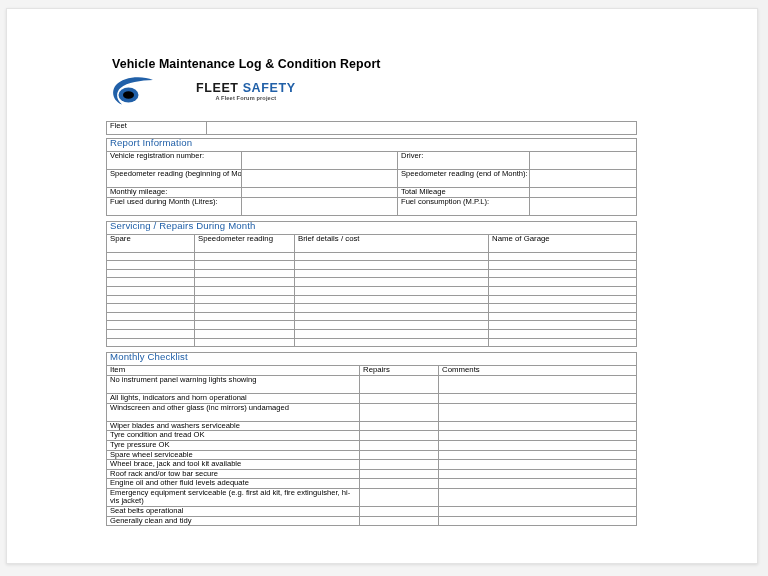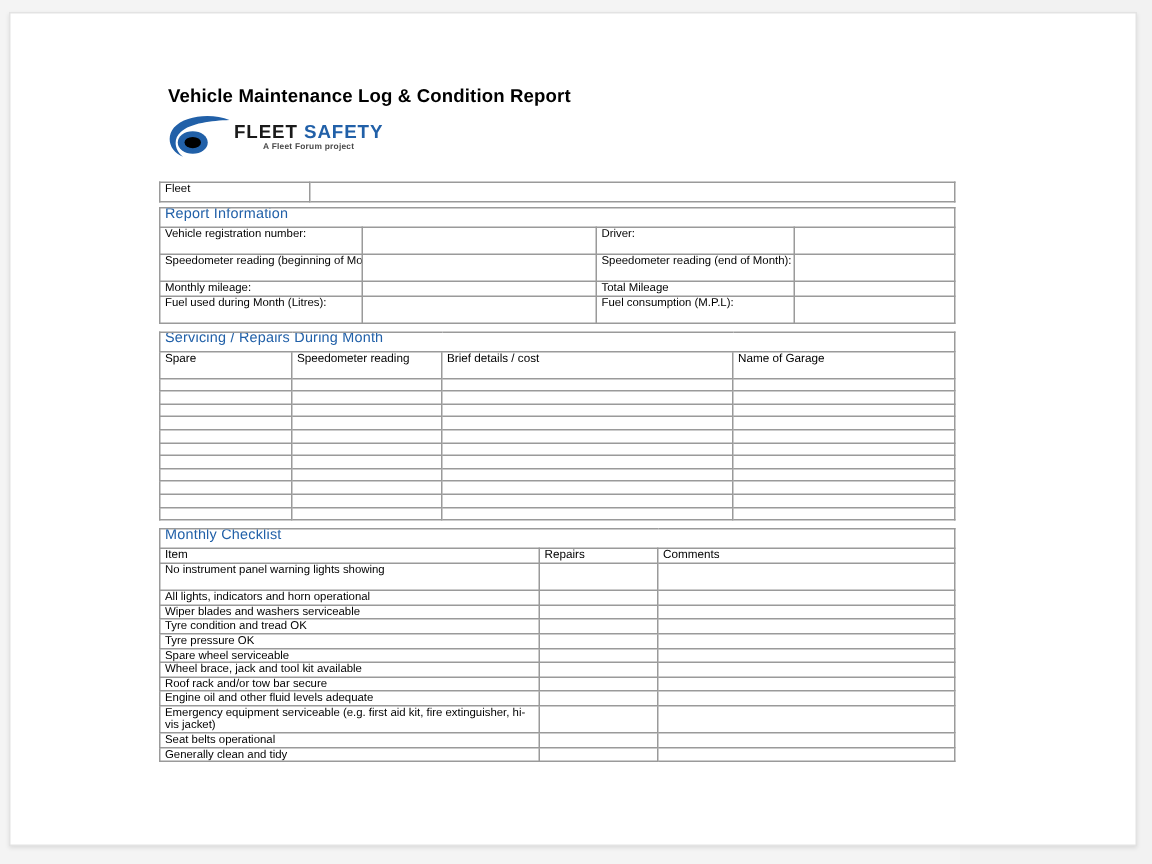--- a/index.html
+++ b/index.html
@@ -54,21 +54,21 @@
     align-items: center;
     margin: 0 0 12px 4px;
     height: 34px;
   }
   .brand-mark {
     width: 44px;
     height: 32px;
     flex: 0 0 44px;
     margin-right: 2px;
   }
-  .brand-text { line-height: 1; }
+  .brand-text { line-height: 1; margin-left: 40px; }
   .brand-name {
     font-size: 12.5px;
     font-weight: bold;
     letter-spacing: 0.6px;
     white-space: nowrap;
   }
   .brand-fleet { color: #1a1a1a; }
   .brand-safety { color: #2160a8; }
   .brand-sub {
     font-size: 5.6px;
@@ -308,20 +308,25 @@
             <tr class="row-2">
               <td>No instrument panel warning lights showing</td>
               <td></td>
               <td></td>
             </tr>
             <tr class="row-1">
               <td>All lights, indicators and horn operational</td>
               <td></td>
               <td></td>
             </tr>
+            <tr class="row-2">
+              <td>Windscreen and other glass (inc mirrors) undamaged</td>
+              <td></td>
+              <td></td>
+            </tr>
             <tr class="row-1">
               <td>Wiper blades and washers serviceable</td>
               <td></td>
               <td></td>
             </tr>
             <tr class="row-1">
               <td>Tyre condition and tread OK</td>
               <td></td>
               <td></td>
             </tr>

